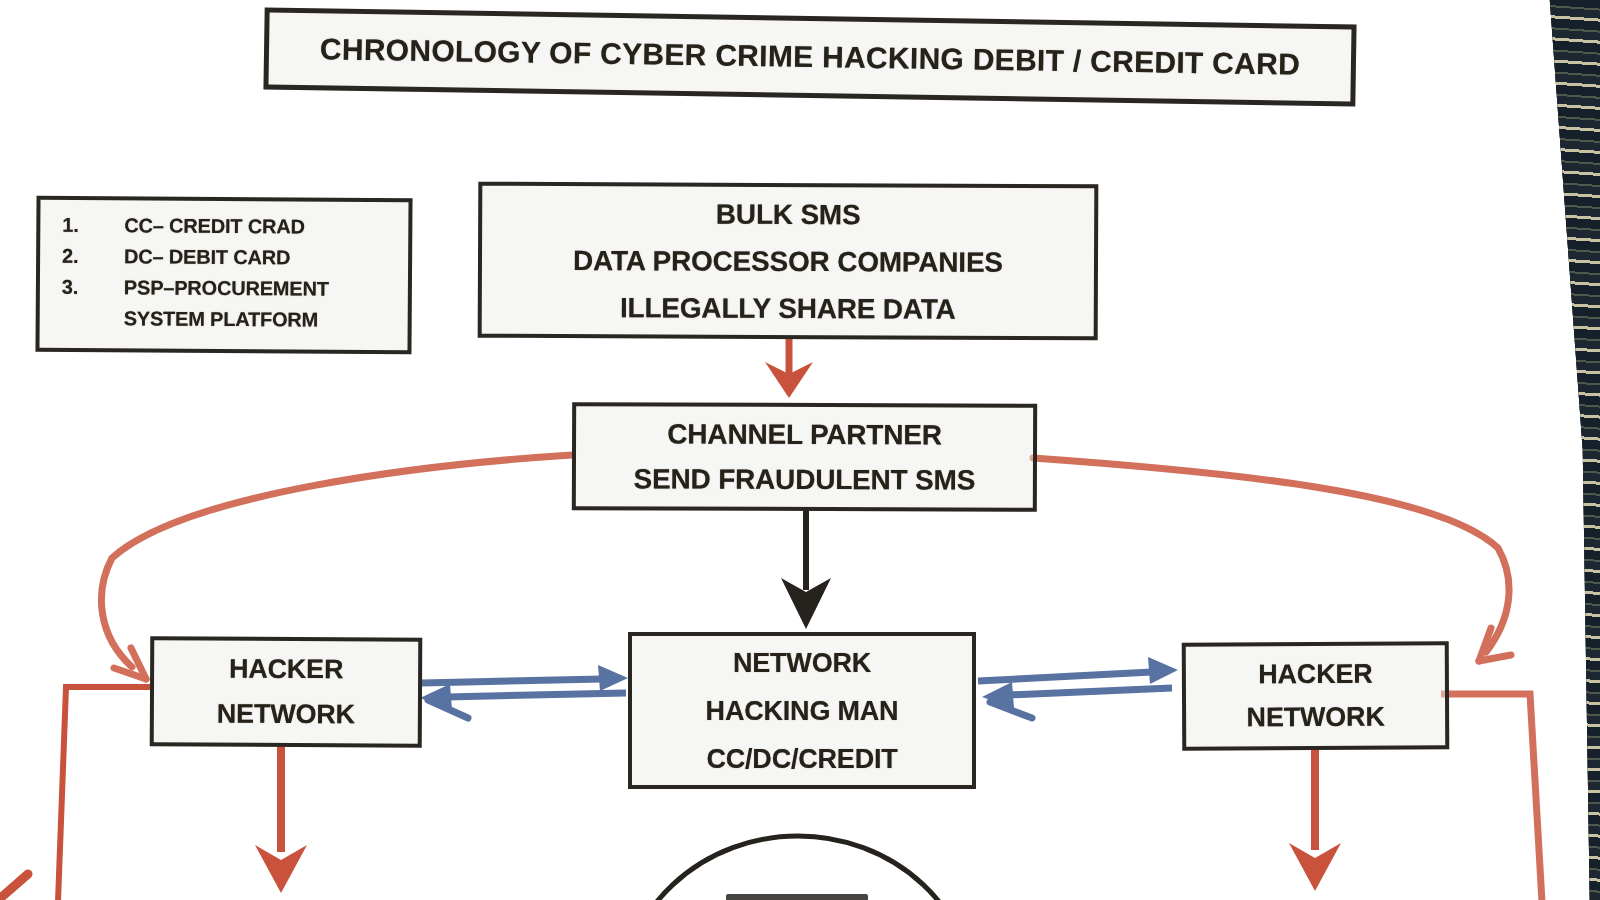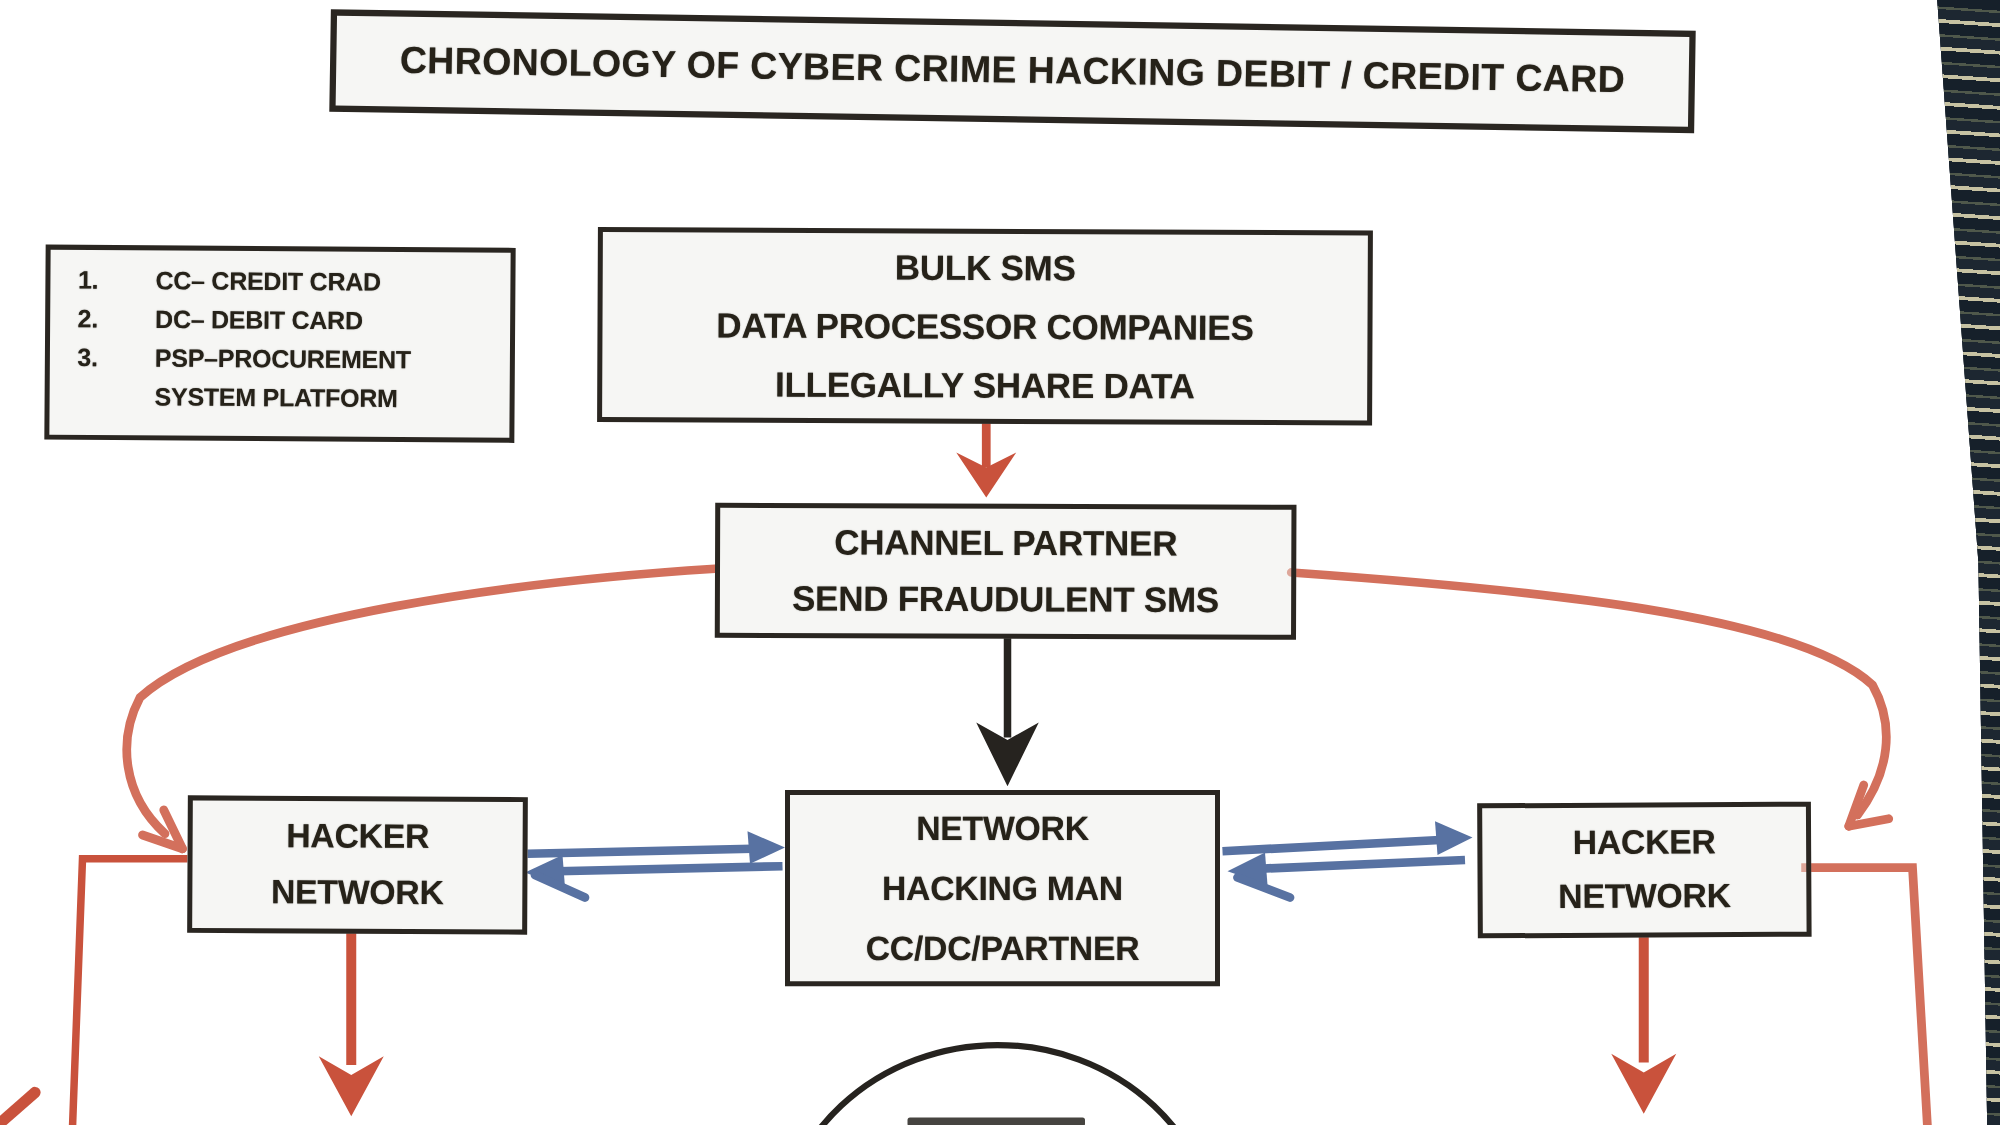--- a/index.html
+++ b/index.html
@@ -145,21 +145,21 @@
 </div>
 
 <div class="box channel-box">
   <div>CHANNEL PARTNER</div>
   <div>SEND FRAUDULENT SMS</div>
 </div>
 
 <div class="box innocent-box">
   <div>NETWORK</div>
   <div>HACKING MAN</div>
-  <div>CC/DC/PARTNER</div>
+  <div>CC/DC/CREDIT</div>
 </div>
 
 <div class="box hacker-left-box">
   <div>HACKER</div>
   <div>NETWORK</div>
 </div>
 
 <div class="box hacker-right-box">
   <div>HACKER</div>
   <div>NETWORK</div>

